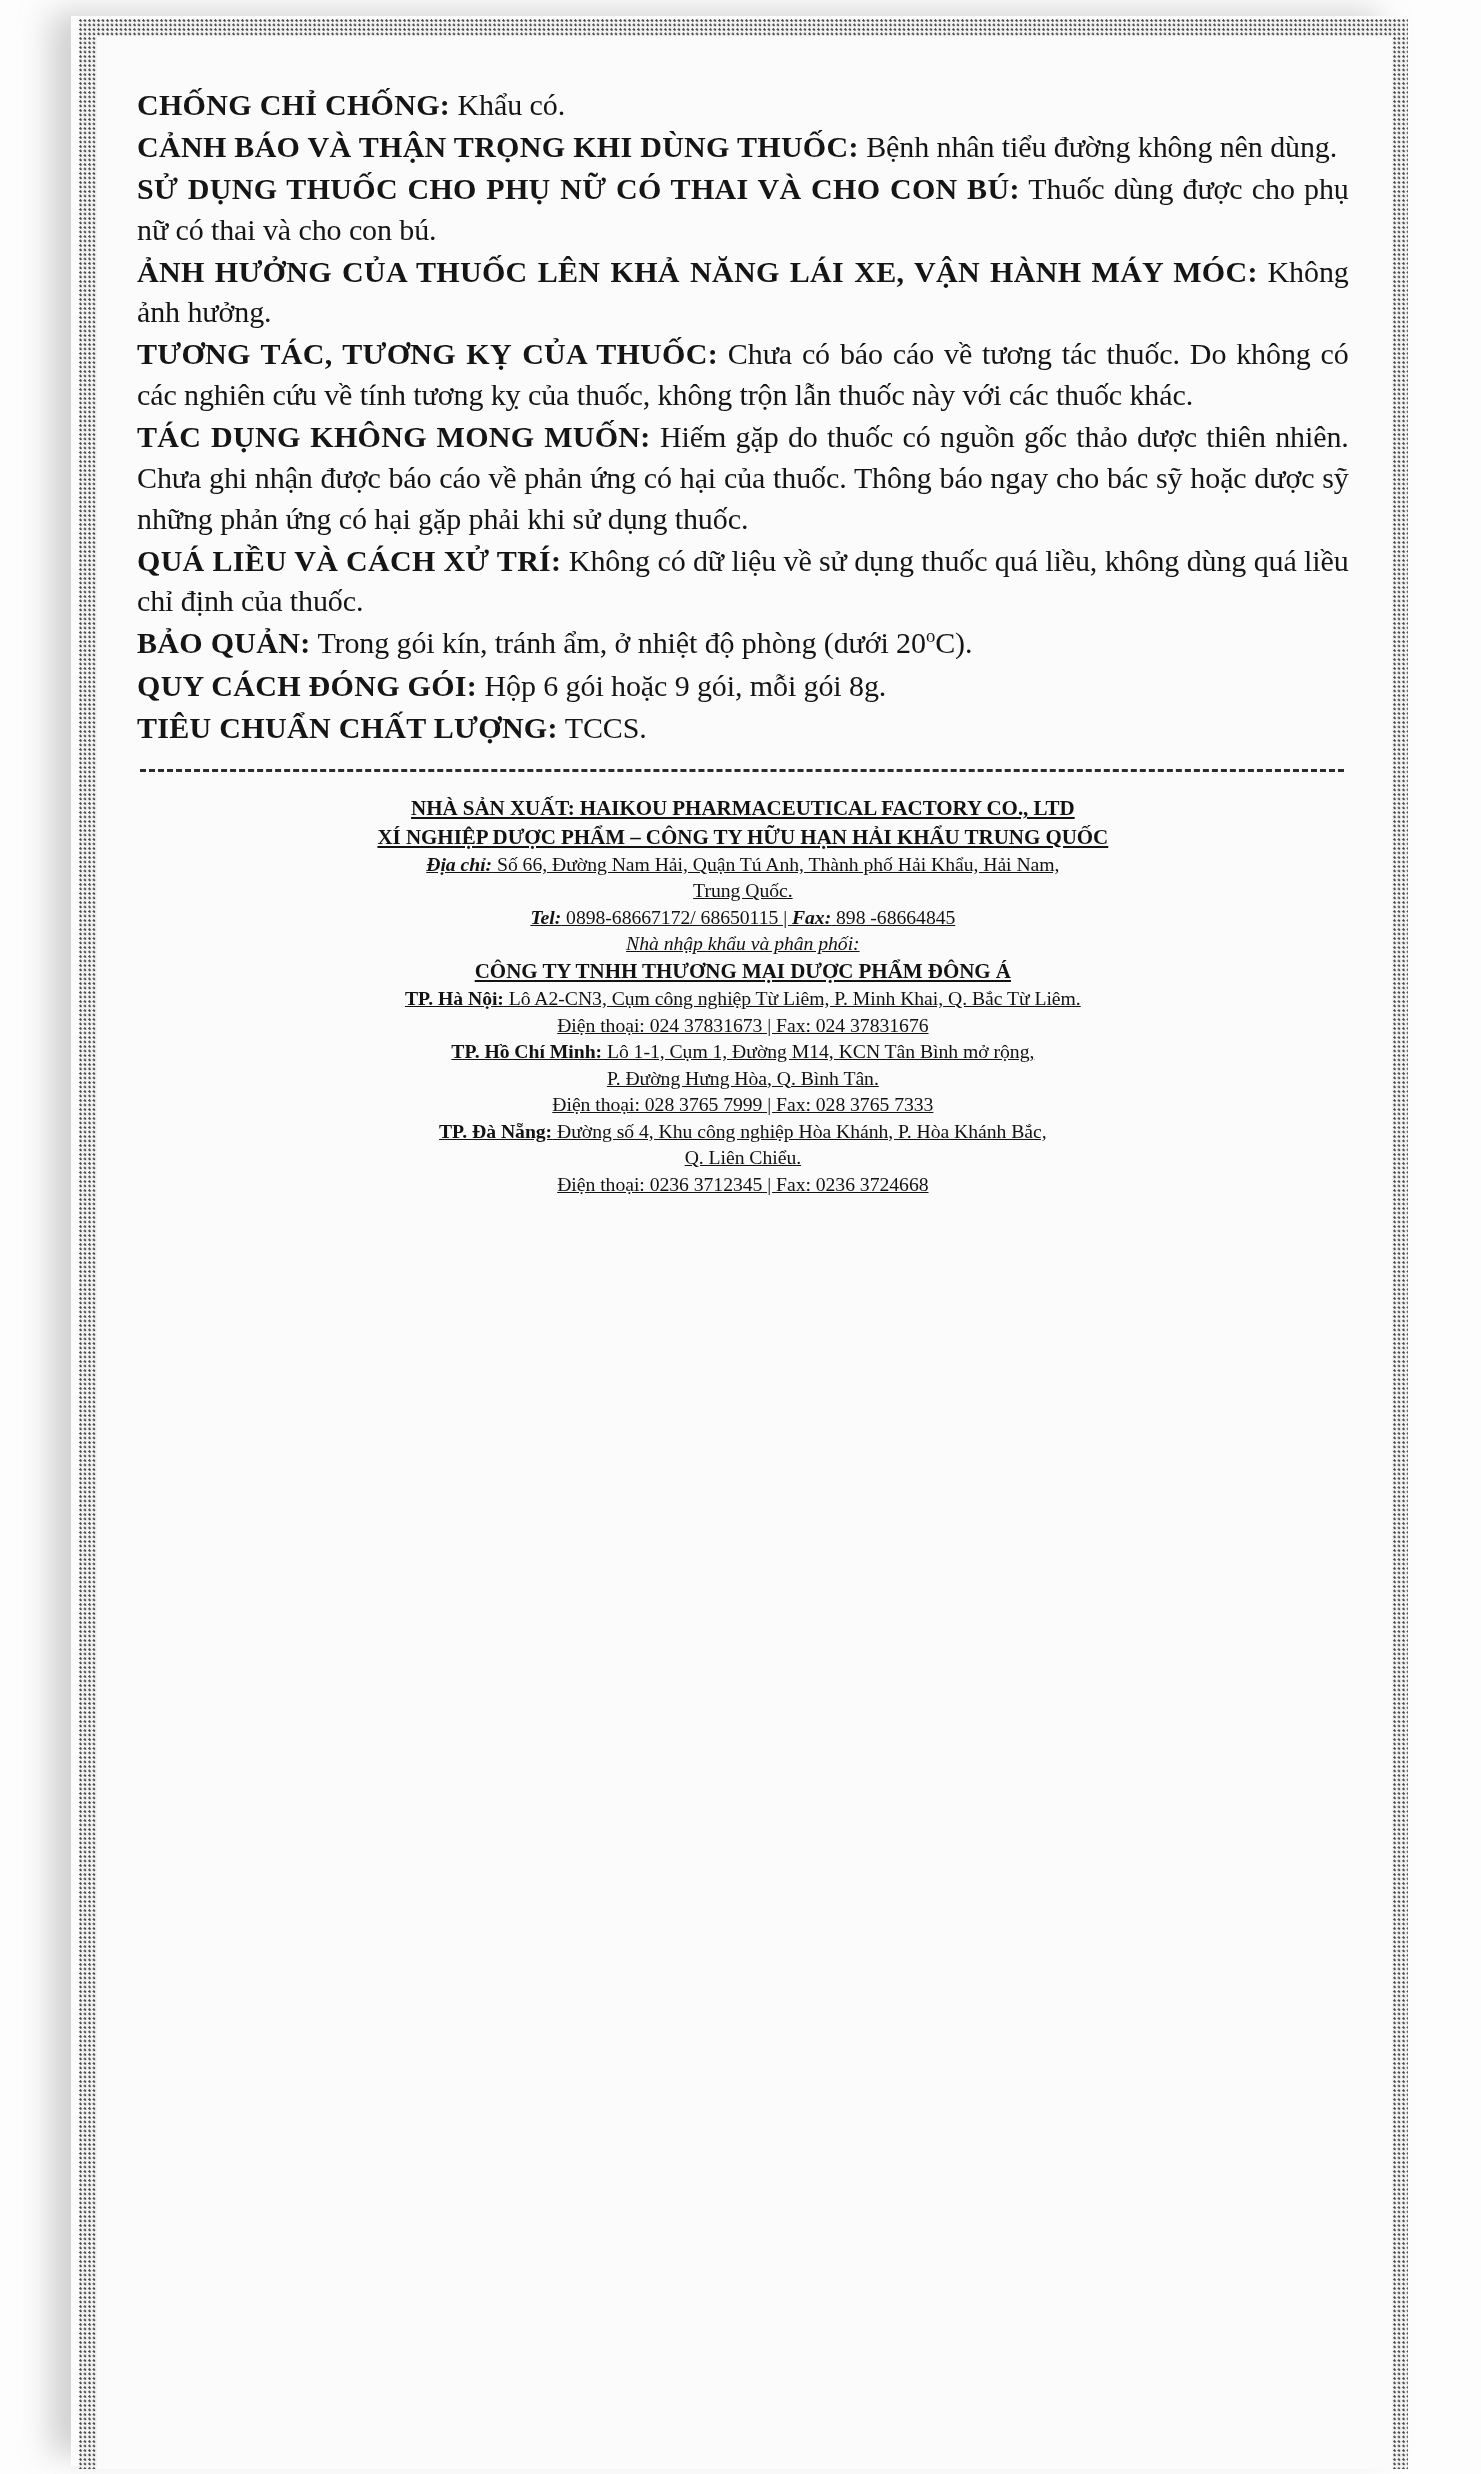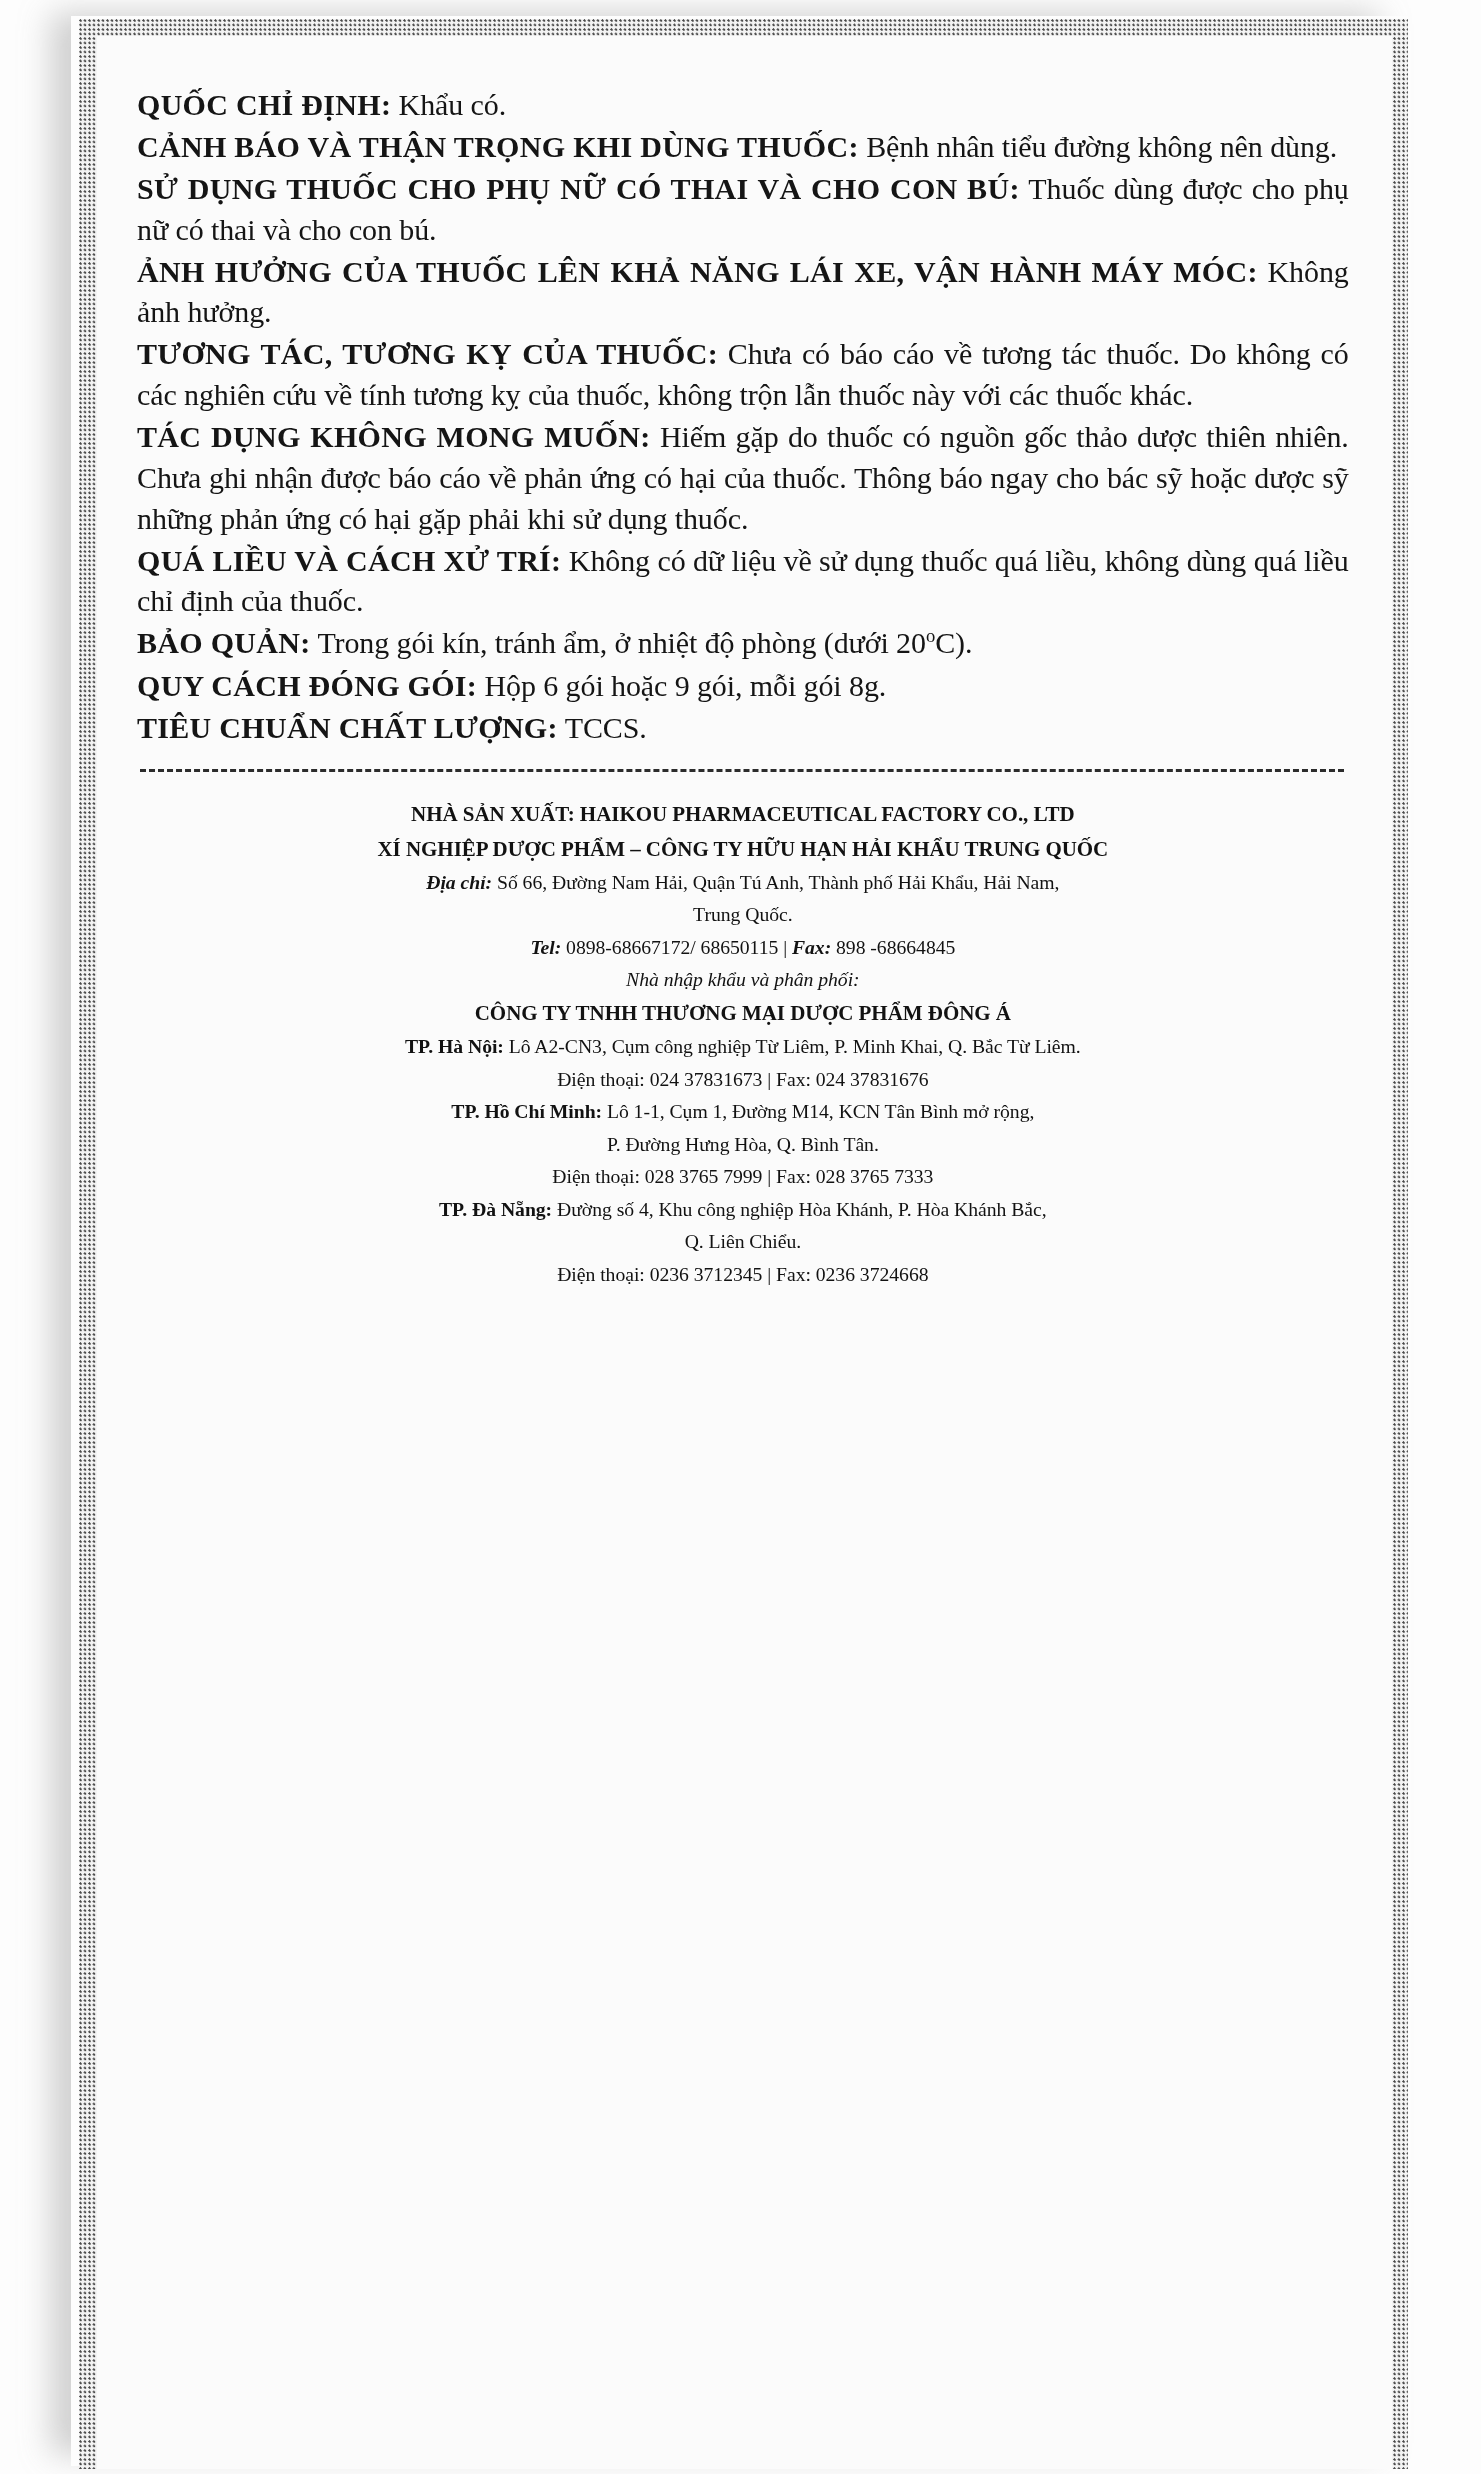--- a/index.html
+++ b/index.html
@@ -96,40 +96,41 @@
 
   
   #footer {
     padding: 22px 30px 0 30px;
     text-align: center;
     color: #121212;
   }
   #footer .fline {
     font-size: 19.7px;
     line-height: 1.345;
-    margin: 6px;
+    margin: 0;
     letter-spacing: -0.04px;
+    text-decoration: underline;
   }
   #footer .b { font-weight: bold; }
   #footer .i { font-style: italic; text-align: center; }
   #footer .big { font-size: 21px; }
 </style>
 </head>
 <body>
 
 <div id="scan-page">
 
   <div id="page-shadow"></div>
 
   <div id="frame">
     <div id="frame-inner">
 
       <div id="content">
 
-        <p class="para"><span class="hd">QUỐC CHỈ ĐỊNH:</span><span> Khẩu có.</span></p>
+        <p class="para"><span class="hd">CHỐNG CHỈ CHỐNG:</span><span> Khẩu có.</span></p>
 
         <p class="para"><span class="hd">CẢNH BÁO VÀ THẬN TRỌNG KHI DÙNG THUỐC:</span><span> Bệnh nhân tiểu đường không nên dùng.</span></p>
 
         <p class="para"><span class="hd">SỬ DỤNG THUỐC CHO PHỤ NỮ CÓ THAI VÀ CHO CON BÚ:</span><span> Thuốc dùng được cho phụ nữ có thai và cho con bú.</span></p>
 
         <p class="para"><span class="hd">ẢNH HƯỞNG CỦA THUỐC LÊN KHẢ NĂNG LÁI XE, VẬN HÀNH MÁY MÓC:</span><span> Không ảnh hưởng.</span></p>
 
         <p class="para"><span class="hd">TƯƠNG TÁC, TƯƠNG KỴ CỦA THUỐC:</span><span> Chưa có báo cáo về tương tác thuốc. Do không có các nghiên cứu về tính tương kỵ của thuốc, không trộn lẫn thuốc này với các thuốc khác.</span></p>
 
         <p class="para"><span class="hd">TÁC DỤNG KHÔNG MONG MUỐN:</span><span> Hiếm gặp do thuốc có nguồn gốc thảo dược thiên nhiên. Chưa ghi nhận được báo cáo về phản ứng có hại của thuốc. Thông báo ngay cho bác sỹ hoặc dược sỹ những phản ứng có hại gặp phải khi sử dụng thuốc.</span></p>

